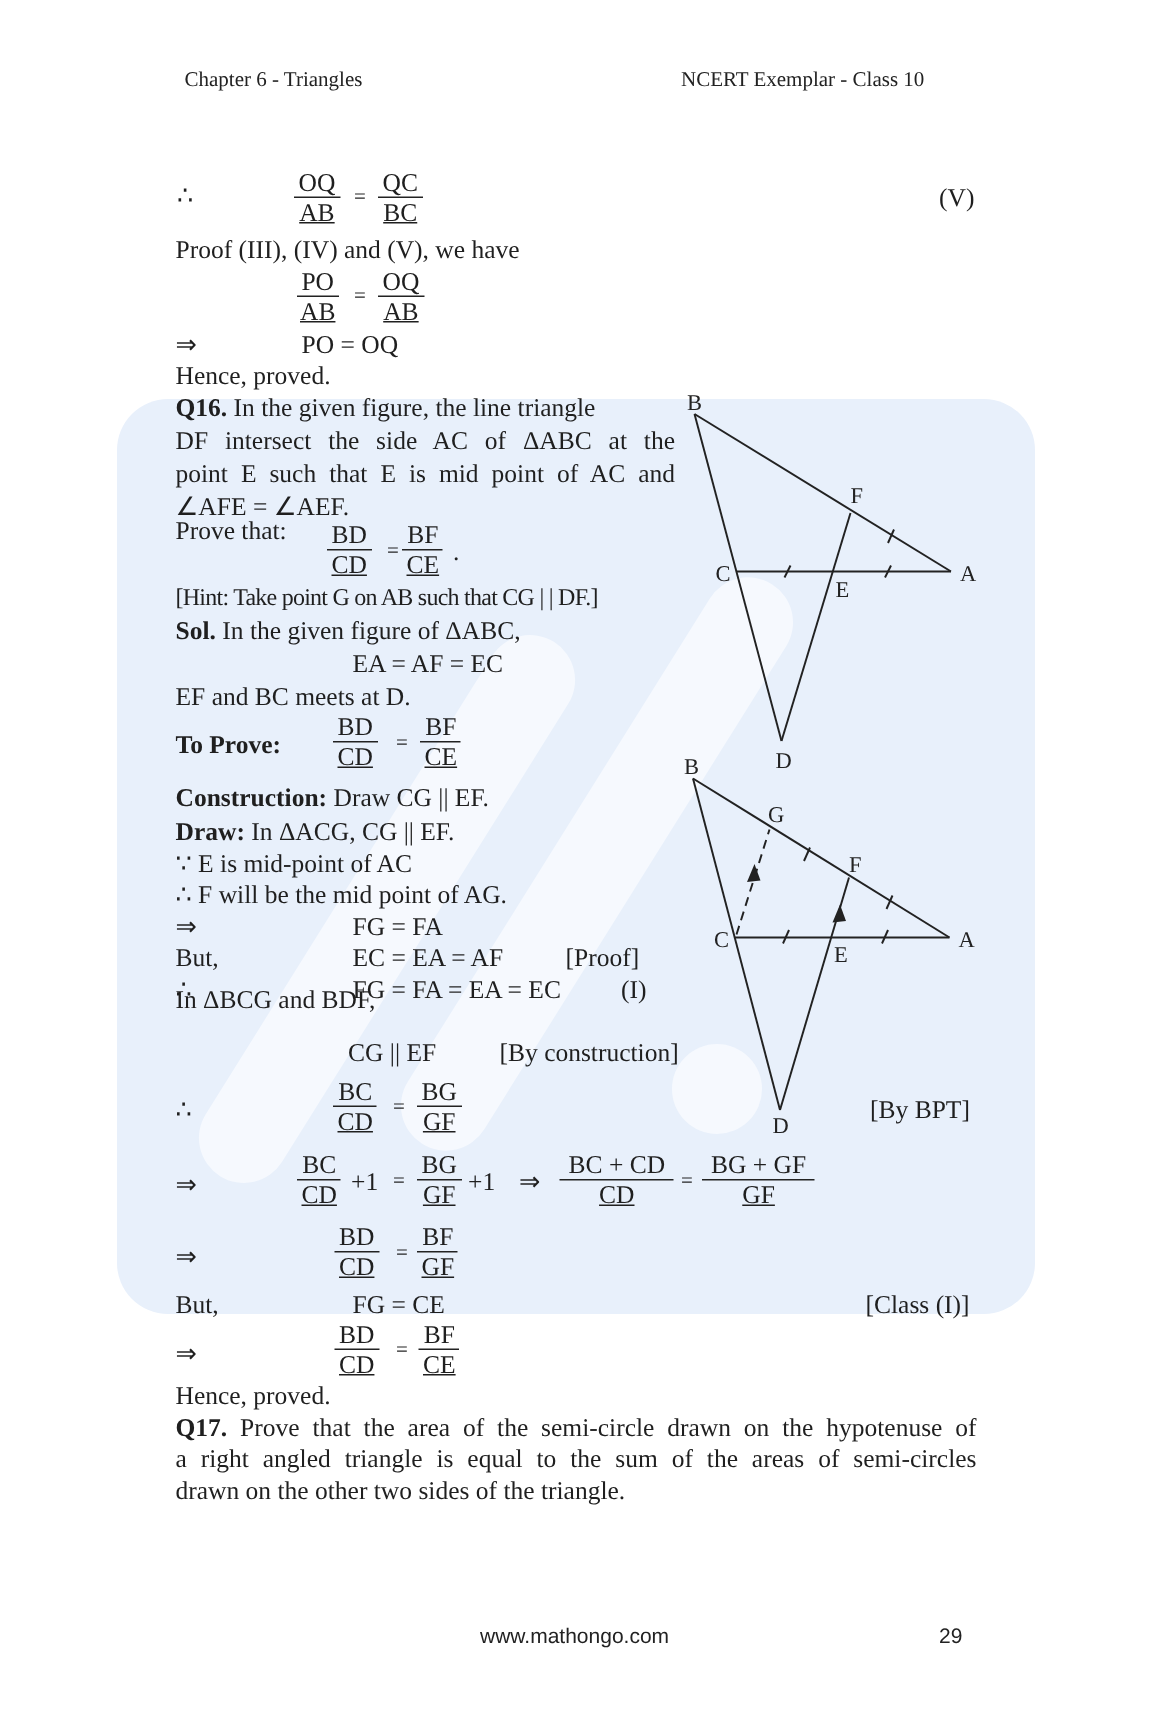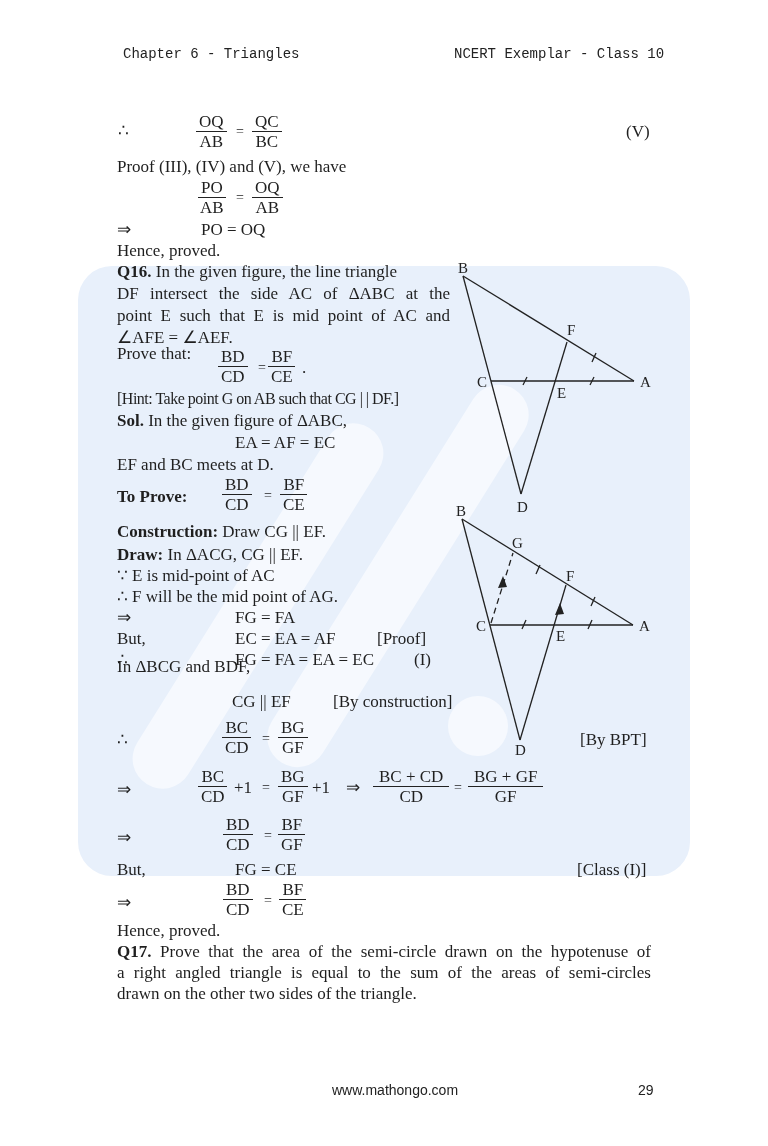--- a/index.html
+++ b/index.html
@@ -1,26 +1,26 @@
 <!DOCTYPE html>
 <html><head>
 <meta charset="utf-8">
 <style>
   html,body{margin:0;padding:0;}
   body{width:768px;height:1146px;background:#ffffff;position:relative;overflow:hidden;
        font-family:"DejaVu Serif","Liberation Serif",serif;color:#1e1e1e;}
-  .hdr{position:absolute;top:46px;font-family:Liberation Mono, monospace;font-size:14px;color:#222;}
-  .ftr{position:absolute;top:1082px;font-family:"Liberation Sans",sans-serif;font-size:14px;color:#222;margin-left:12px;}
+  .hdr{position:absolute;top:46px;font-family:Liberation Serif, serif;font-size:14px;color:#222;}
+  .ftr{position:absolute;top:1082px;font-family:"Liberation Sans",sans-serif;font-size:14px;color:#222;}
   .panel{position:absolute;left:78px;top:266px;width:612px;height:610px;background:#e8f0fb;border-radius:34px;}
   .wm{position:absolute;background:#f6f9fe;border-radius:30px;}
   .t{position:absolute;font-family:"Liberation Serif",serif;font-size:17px;line-height:20px;white-space:nowrap;color:#1f1f1f;}
   .b{font-weight:bold;}
   .frac{position:absolute;display:flex;flex-direction:column;align-items:center;font-family:"Liberation Serif",serif;font-size:17px;line-height:19px;color:#1f1f1f;}
   .frac .num{padding:0 3px;border-bottom:1.3px solid #222;}
-  .frac .den{padding:0 3px;}
+  .frac .den{padding:0 3px;text-decoration:underline;}
   .just{text-align:justify;text-align-last:justify;white-space:normal;}
   svg{position:absolute;overflow:visible;}
   svg text{font-family:"Liberation Serif",serif;font-size:15px;fill:#222;}
 </style>
 </head>
 <body>
 
 <div class="hdr" style="left:123px">Chapter 6 - Triangles</div>
 <div class="hdr" style="left:454px">NCERT Exemplar - Class 10</div>
 

